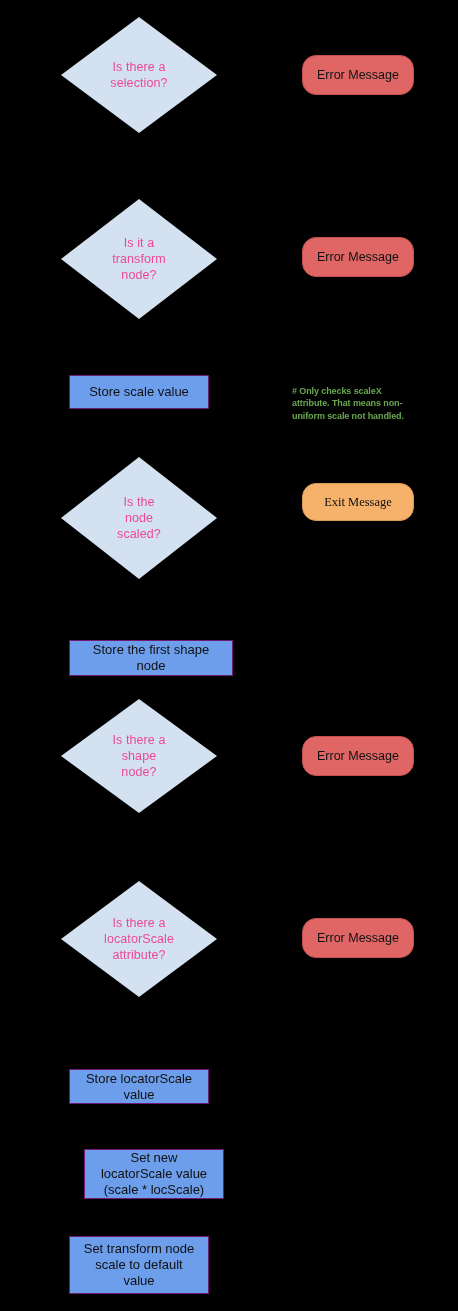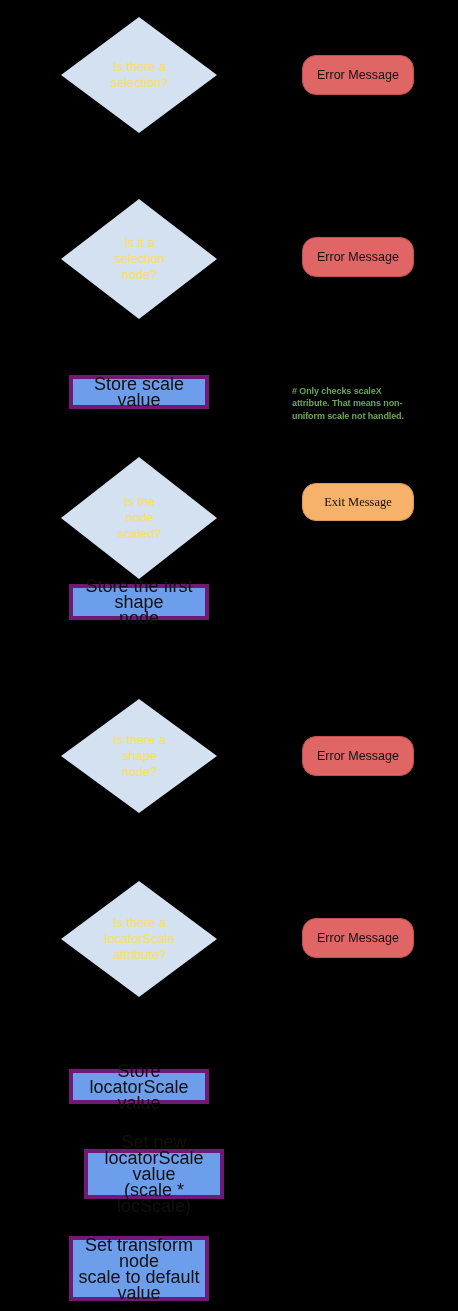--- a/index.html
+++ b/index.html
@@ -25,39 +25,39 @@
   .diamond svg {
     position: absolute;
     left: 0;
     top: 0;
     display: block;
   }
   .diamond .dlabel {
     position: relative;
     z-index: 2;
     text-align: center;
-    color: #fde047;
+    color: #ec4899;
     font-size: 12.5px;
     line-height: 16px;
     letter-spacing: 0.1px;
     white-space: pre-line;
     pointer-events: none;
   }
   
   .proc {
     position: absolute;
     box-sizing: border-box;
     background: #6d9eeb;
-    border: 4px solid #701a75;
+    border: 1px solid #701a75;
     display: flex;
     align-items: center;
     justify-content: center;
     text-align: center;
     color: #101010;
-    font-size: 18px;
+    font-size: 13px;
     line-height: 16px;
     white-space: pre-line;
   }
   
   .term {
     position: absolute;
     box-sizing: border-box;
     border-radius: 14px;
     display: flex;
     align-items: center;
@@ -104,21 +104,21 @@
 
   <div class="term error" style="left:302px; top:55px; width:112px; height:40px;">
     <span>Error Message</span>
   </div>
 
   <div class="diamond" style="left:60px; top:198px; width:158px; height:122px;">
     <svg width="158" height="122" viewBox="0 0 158 122">
       <polygon points="79,1 157,61 79,121 1,61" fill="#d4e1f0"></polygon>
     </svg>
     <span class="dlabel">Is it a
-selection
+transform
 node?</span>
   </div>
 
   <div class="term error" style="left:302px; top:237px; width:112px; height:40px;">
     <span>Error Message</span>
   </div>
 
   <div class="proc" style="left:69px; top:375px; width:140px; height:34px;">
     <span>Store scale value</span>
   </div>
@@ -135,21 +135,21 @@
     </svg>
     <span class="dlabel">Is the
 node
 scaled?</span>
   </div>
 
   <div class="term exit" style="left:302px; top:483px; width:112px; height:38px;">
     <span>Exit Message</span>
   </div>
 
-  <div class="proc" style="left:69px; top:584px; width:140px; height:36px;justify-content:center;">
+  <div class="proc" style="left:69px; top:640px; width:164px; height:36px;justify-content:center;">
     <span>Store the first shape
 node</span>
   </div>
 
   <div class="diamond" style="left:60px; top:698px; width:158px; height:116px;">
     <svg width="158" height="116" viewBox="0 0 158 116">
       <polygon points="79,1 157,58 79,115 1,58" fill="#d4e1f0"></polygon>
     </svg>
     <span class="dlabel">Is there a
 shape
@@ -177,19 +177,19 @@
     <span>Store locatorScale
 value</span>
   </div>
 
   <div class="proc" style="left:84px; top:1149px; width:140px; height:50px;">
     <span>Set new
 locatorScale value
 (scale * locScale)</span>
   </div>
 
-  <div class="proc" style="left:69px; top:1236px; width:140px; height:65px;">
+  <div class="proc" style="left:69px; top:1236px; width:140px; height:58px;">
     <span>Set transform node
 scale to default
 value</span>
   </div>
 
 </div>
 
 </body></html>

